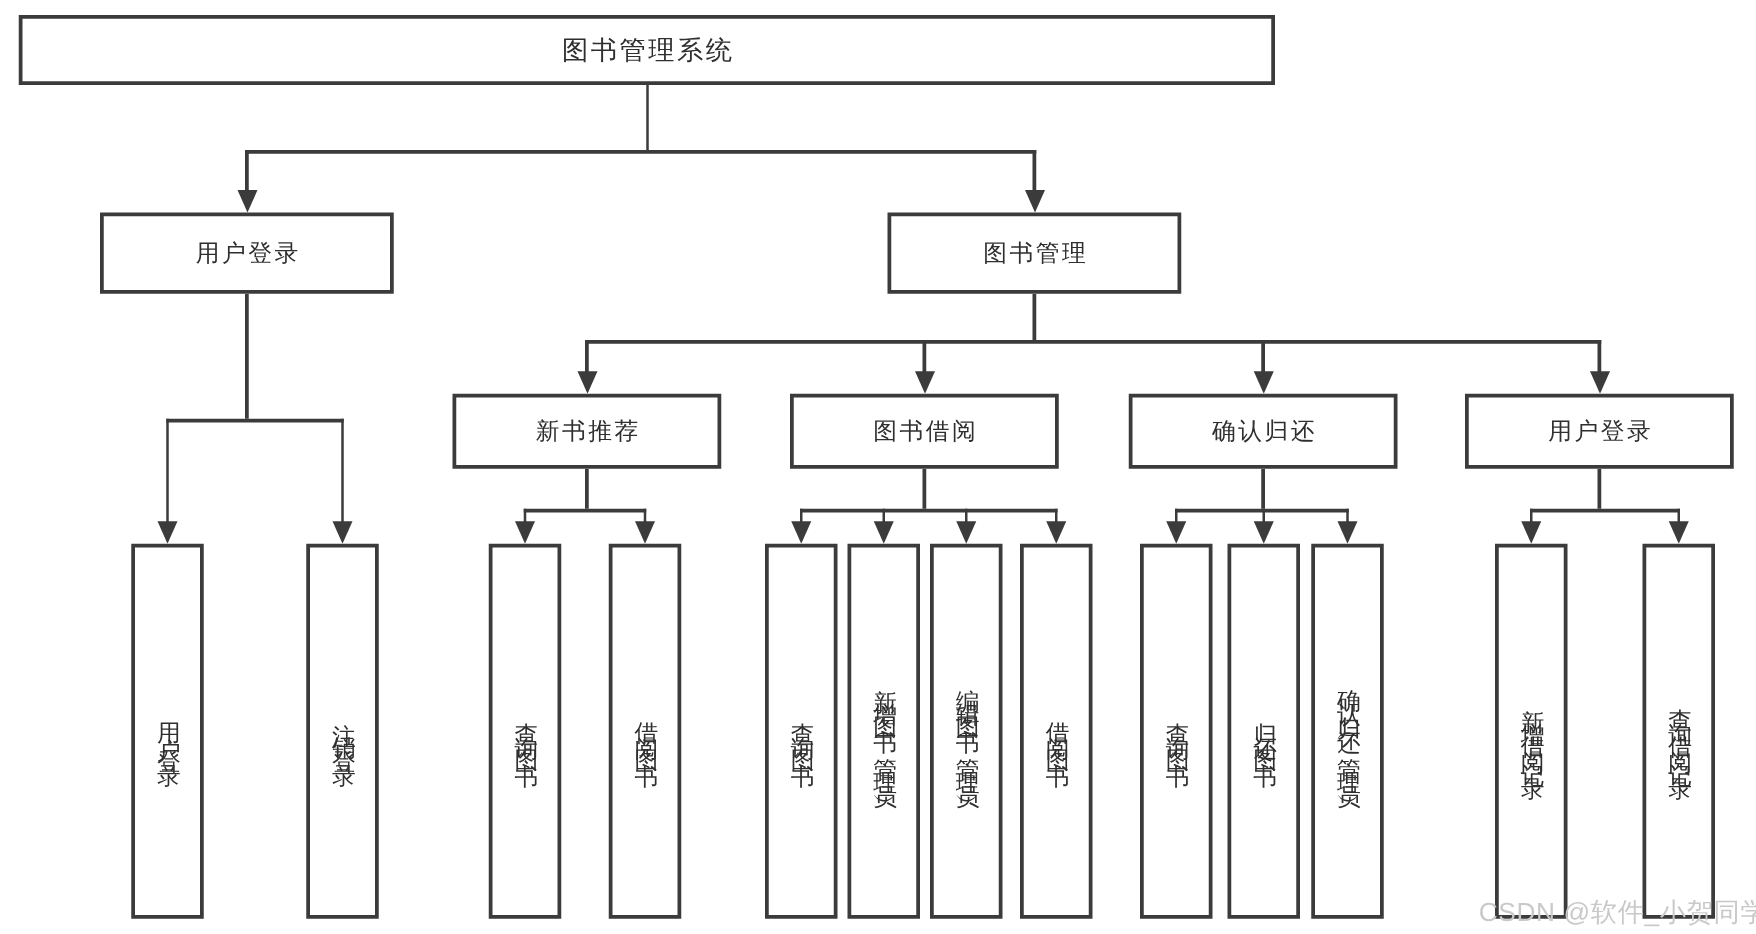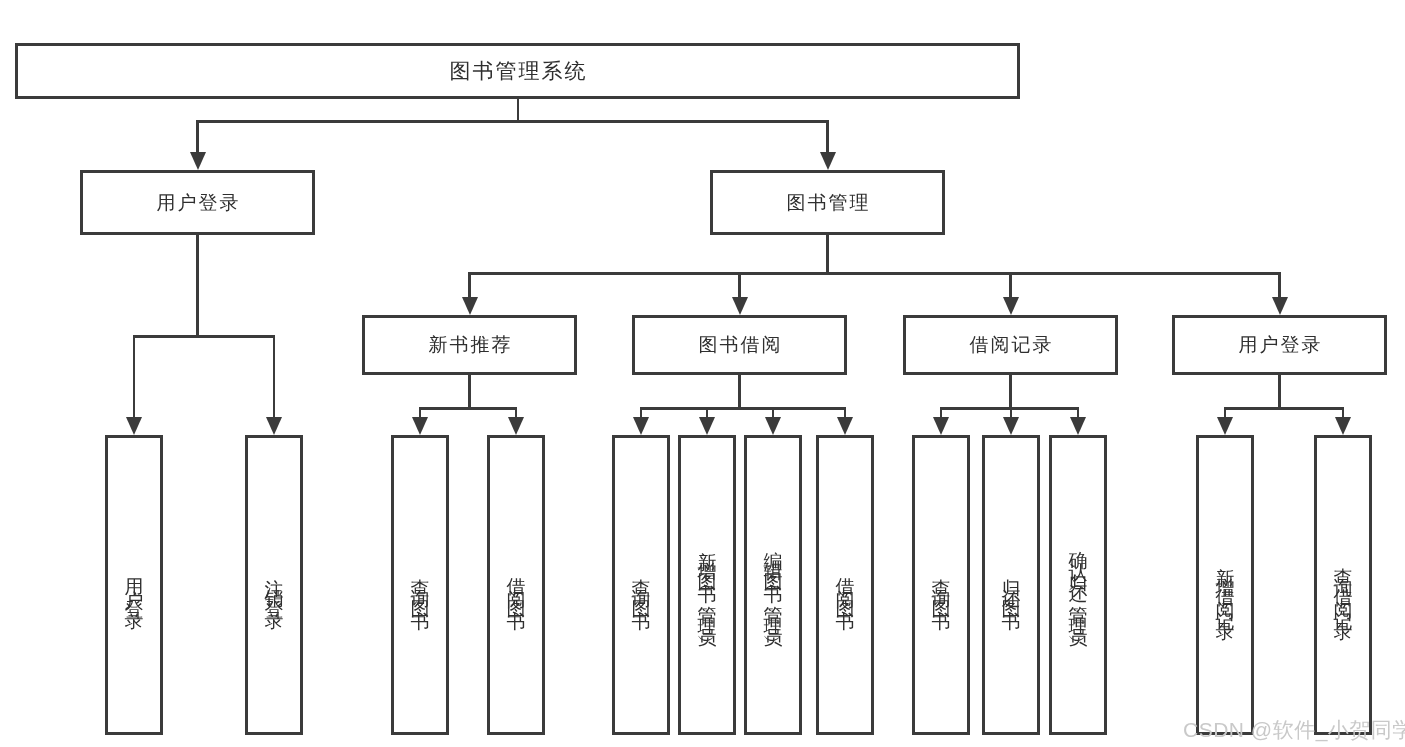--- a/index.html
+++ b/index.html
@@ -28,21 +28,21 @@
   .leaf { width: 58px; height: 300px; top: 435px; }
   .vtext {
     writing-mode: vertical-rl;
     text-orientation: mixed;
     font-size: 19px;
     letter-spacing: 11px;
     color: #2f2f2f;
     text-indent: 0;
   }
   
-  #root          { left: 15px;   top: 12px;  width: 1005px; height: 56px; font-size: 21px; margin-top: 31px; }
+  #root          { left: 15px;   top: 12px;  width: 1005px; height: 56px; font-size: 21px; }
   #userLogin     { left: 80px;   top: 170px; width: 235px;  height: 65px; }
   #bookMgmt      { left: 710px;  top: 170px; width: 235px;  height: 65px; }
   #newBook       { left: 362px;  top: 315px; width: 215px;  height: 60px; }
   #bookBorrow    { left: 632px;  top: 315px; width: 215px;  height: 60px; text-align: right; }
   #currentBorrow { left: 903px;  top: 315px; width: 215px;  height: 60px; }
   #borrowRecords { left: 1172px; top: 315px; width: 215px;  height: 60px; }
   #lfUser      { left: 105px;  }
   #lfLogout    { left: 245px;  }
   #lfNbQuery   { left: 391px;  }
   #lfNbBorrow  { left: 487px;  }
@@ -79,21 +79,21 @@
 </head>
 <body>
 
 <div class="stage">
 
   <div class="box" id="root">图书管理系统</div>
   <div class="box" id="userLogin">用户登录</div>
   <div class="box" id="newBook">新书推荐</div>
   <div class="box" id="bookMgmt">图书管理</div>
   <div class="box" id="bookBorrow">图书借阅</div>
-  <div class="box" id="currentBorrow">借阅记录</div>
+  <div class="box" id="currentBorrow">确认归还</div>
   <div class="box" id="borrowRecords">用户登录</div>
 
   <div class="box leaf" id="lfUser">
       <span class="vtext">用户登录</span>
     </div>
   <div class="box leaf" id="lfLogout">
       <span class="vtext">注销登录</span>
     </div>
   <div class="box leaf" id="lfNbQuery">
       <span class="vtext">查询图书</span>

